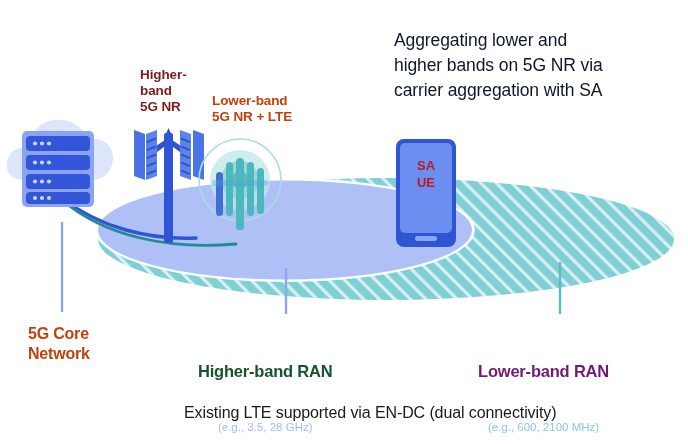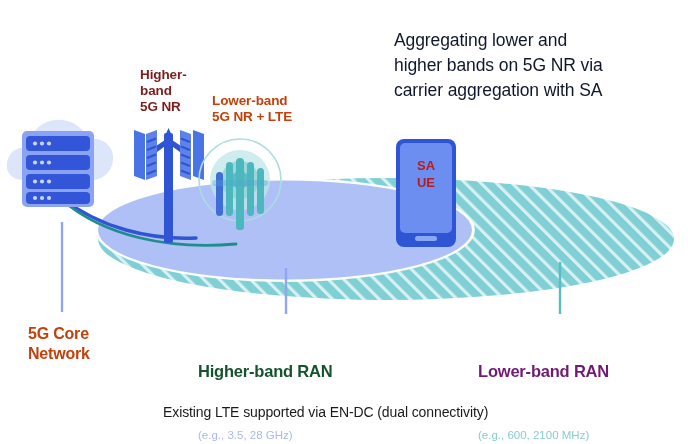--- a/index.html
+++ b/index.html
@@ -80,30 +80,31 @@
   .ran-title {
     font-size: 16.5px;
     font-weight: bold;
     letter-spacing: -0.2px;
     display: block;
   }
   .ran-sub {
     font-size: 11.5px;
     font-weight: 400;
     display: block;
-    margin-top: 10px;
+    margin-top: 2px;
+    text-align: center;
   }
   #grp-higher-ran .ran-title { color: #14532d; }
   #grp-higher-ran .ran-sub  { color: #a8b9f2; }
   #grp-lower-ran .ran-title { color: #701a75; }
   #grp-lower-ran .ran-sub   { color: #86ccd4; }
   #footnote {
-    left: 163px;
+    left: 184px;
     top: 404px;
-    font-size: 14px;
+    font-size: 16px;
     font-weight: 400;
     color: #1a1a1a;
     letter-spacing: -0.1px;
   }
   .ue-text {
     position: absolute;
     left: 404px;
     top: 158px;
     width: 44px;
     text-align: center;

